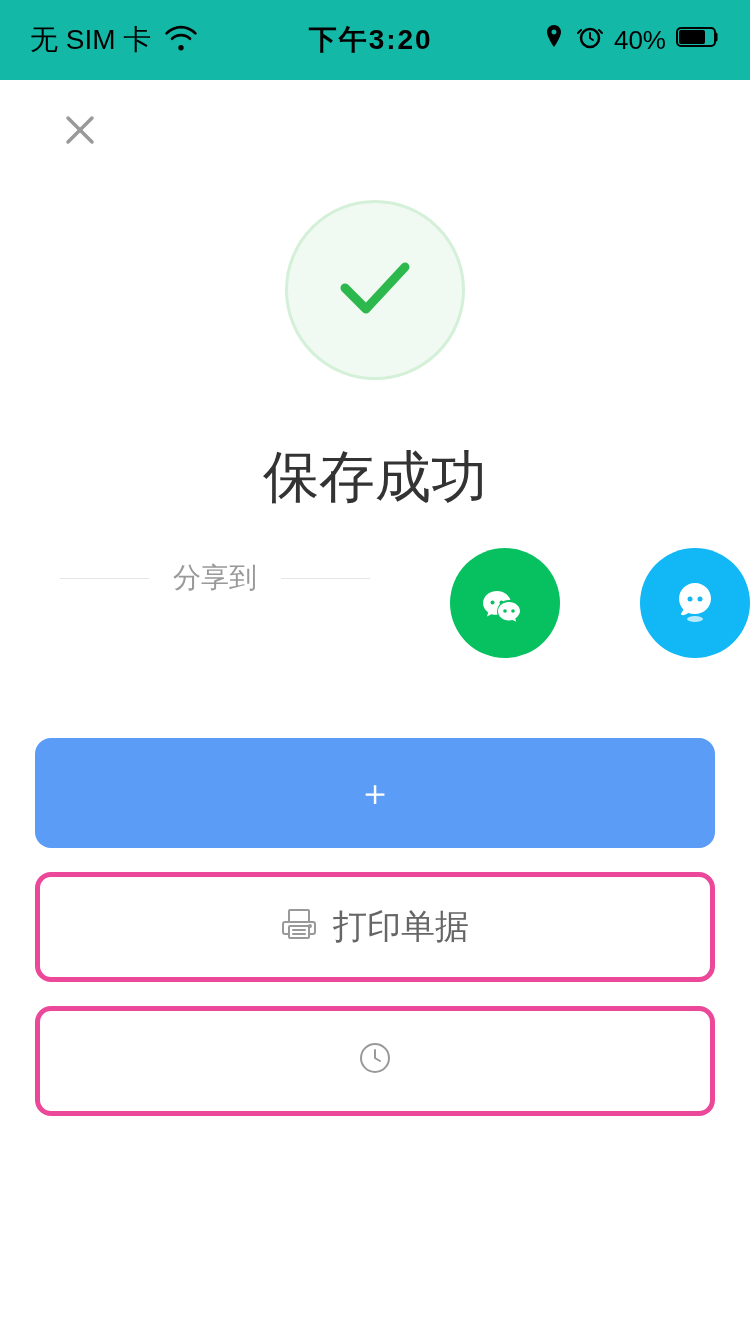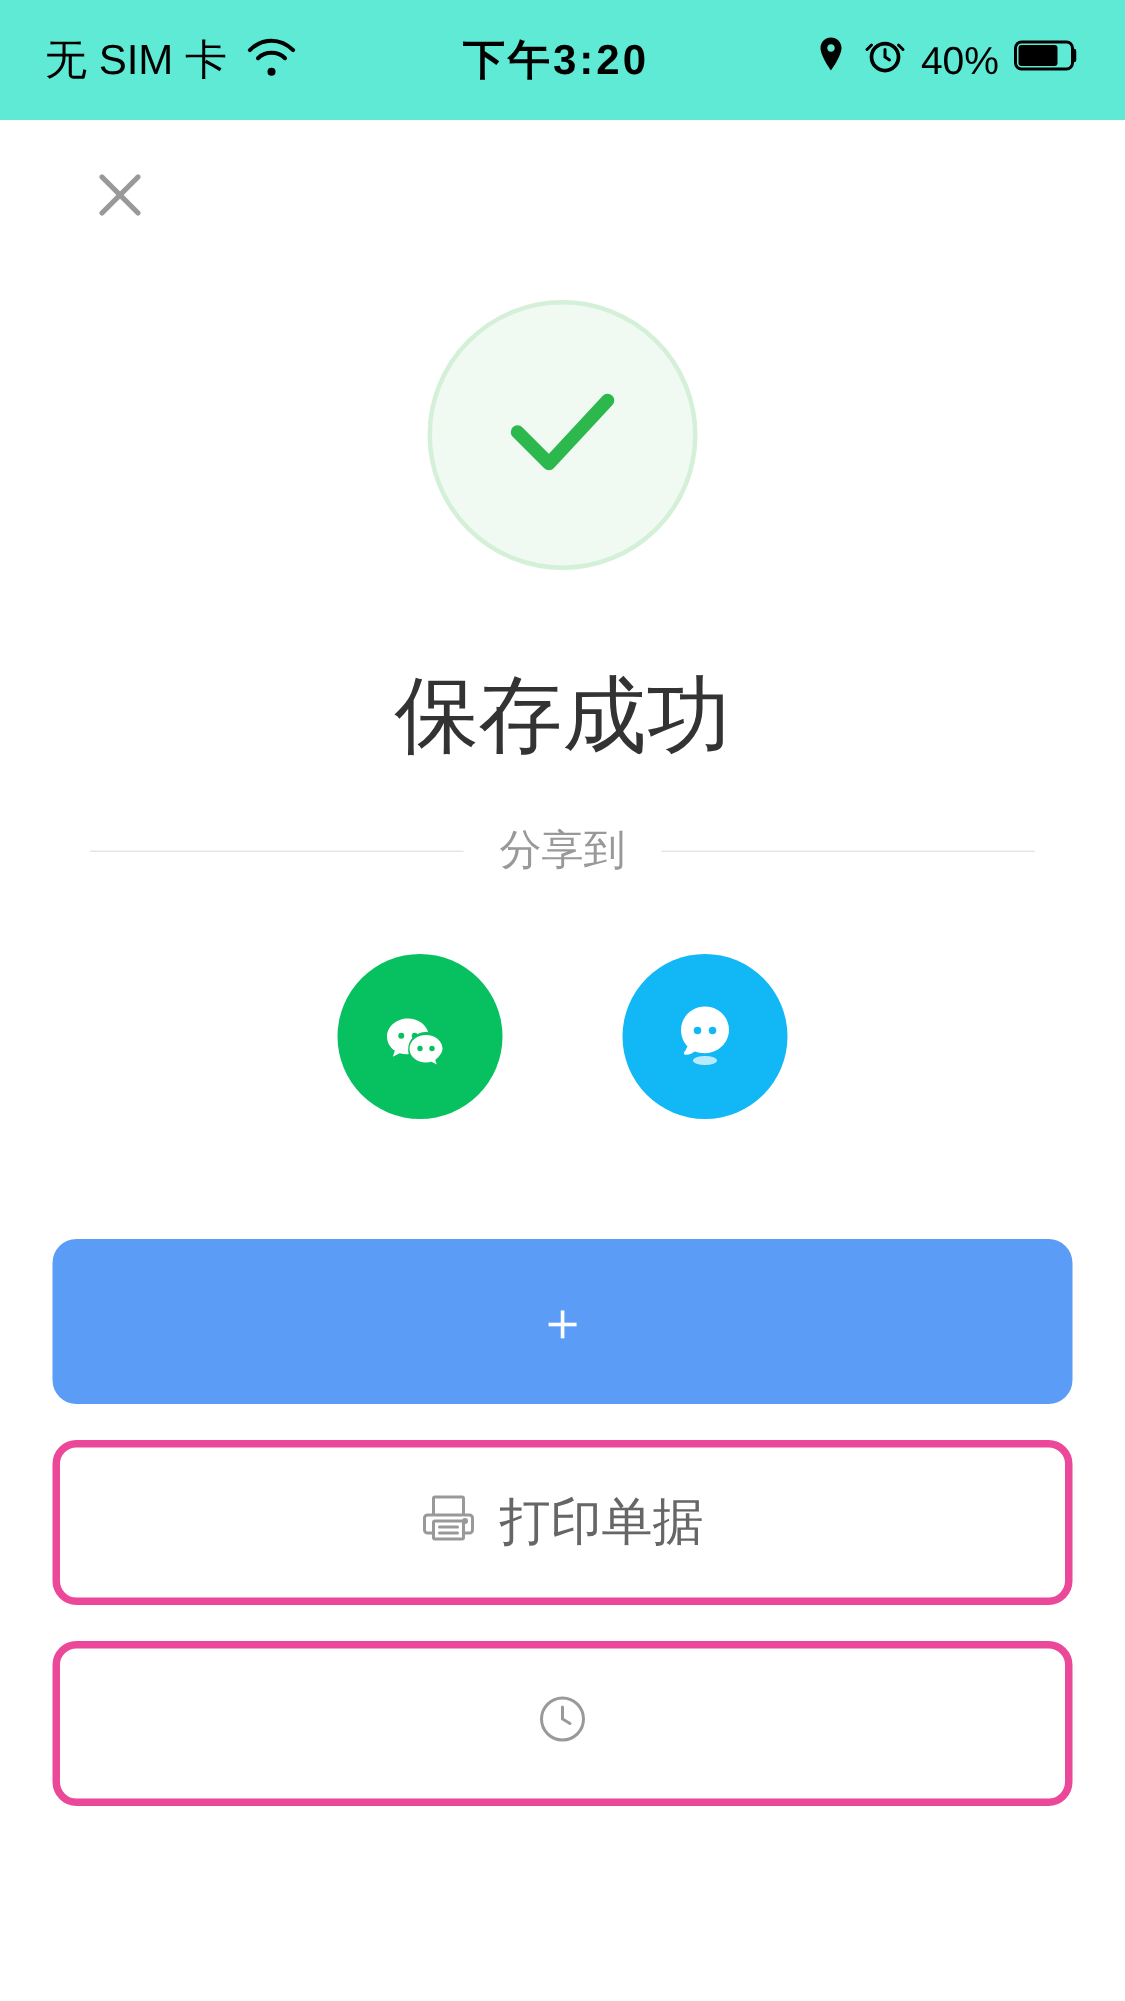--- a/index.html
+++ b/index.html
@@ -14,21 +14,21 @@
     }
 
     
     .status-bar {
       width: 750px;
       height: 80px;
       display: flex;
       align-items: center;
       justify-content: space-between;
       padding: 0 30px;
-      background: #5eead4;
+      background: #14b8a6;
     }
 
     .status-left {
       display: flex;
       align-items: center;
       gap: 12px;
       font-size: 28px;
       color: #000;
       font-weight: 500;
     }
@@ -102,23 +102,24 @@
       font-size: 56px;
       font-weight: 400;
       color: #333333;
       margin-bottom: 32px;
     }
 
     
     .share-section {
       width: 100%;
       display: flex;
-      flex-direction: column;
+      flex-direction: row;
       align-items: center;
       margin-bottom: 80px;
+      gap: 20px;
     }
 
     .share-divider {
       width: 100%;
       display: flex;
       align-items: center;
       padding: 0 60px;
       margin-bottom: 50px;
     }
 

